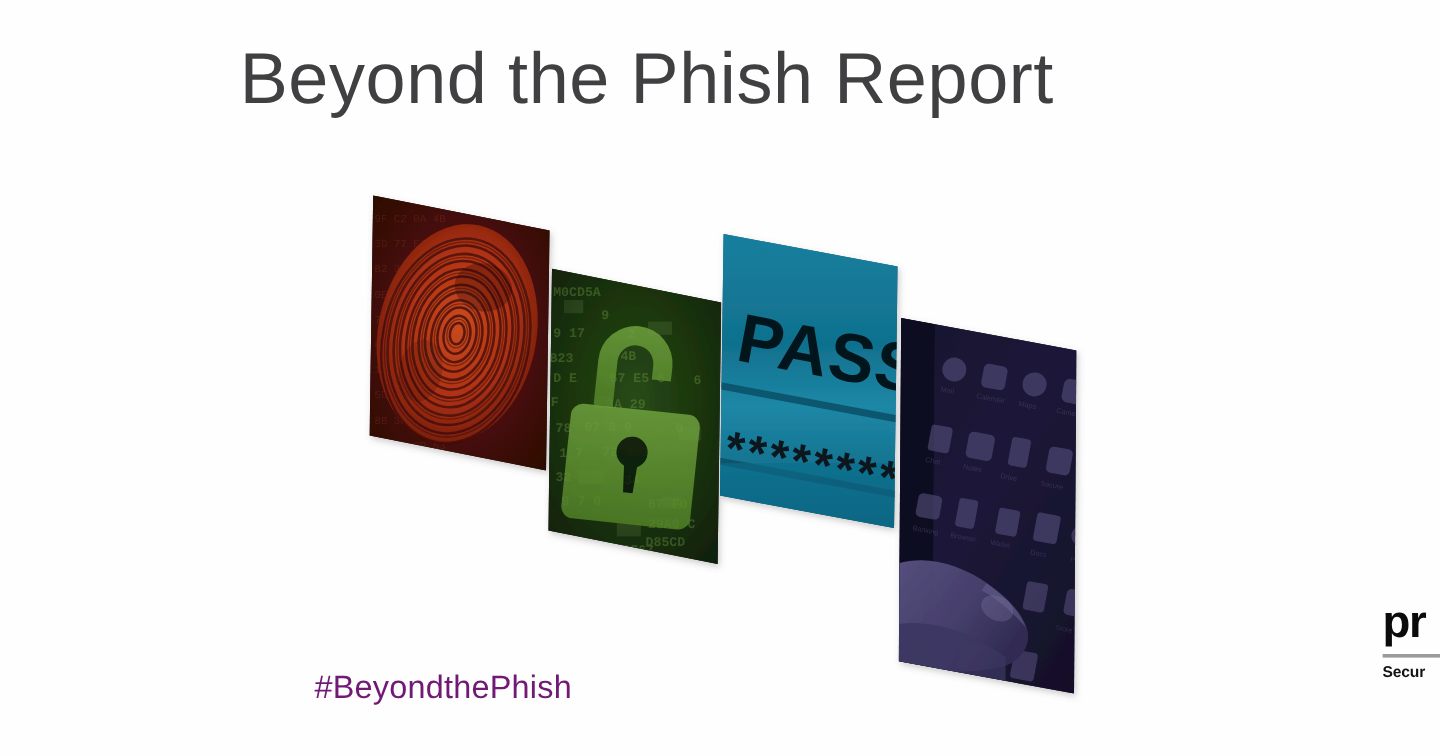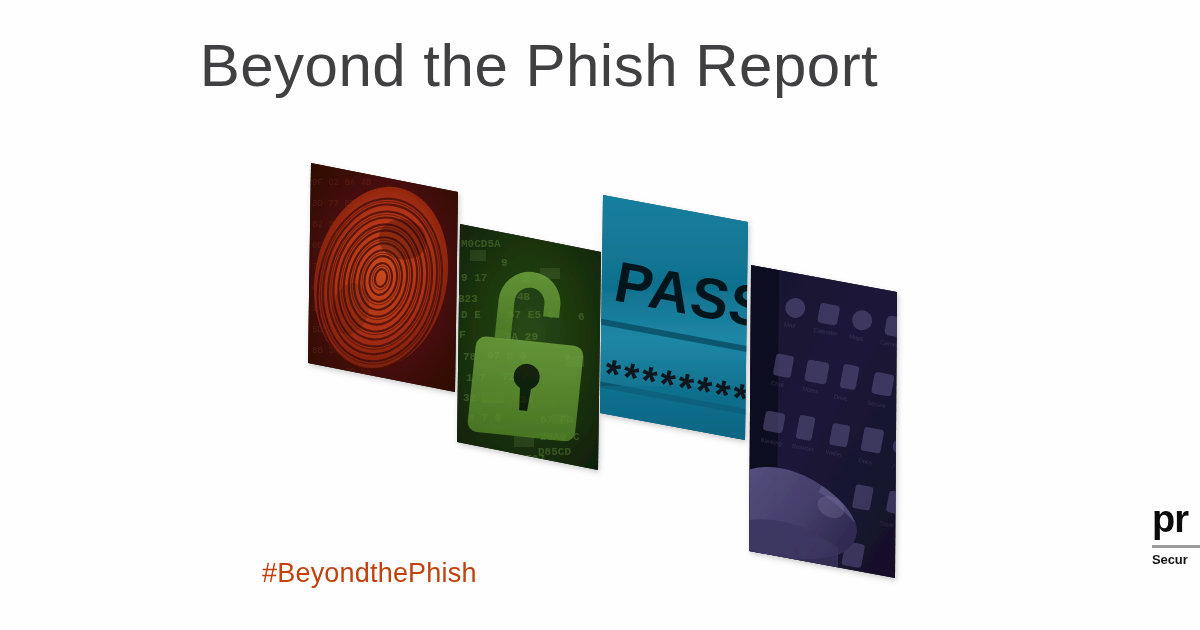--- a/index.html
+++ b/index.html
@@ -39,21 +39,21 @@
 
   
   .hashtag {
     position: absolute;
     left: 262px;
     top: 558px;
     font-family: "Liberation Sans", sans-serif;
     font-size: 27px;
     font-weight: 400;
     letter-spacing: 0.2px;
-    color: #c2410c;
+    color: #701a75;
     white-space: nowrap;
   }
 
   
   .logo {
     position: absolute;
     left: 1152px;
     top: 500px;
     width: 120px;
     overflow: hidden;

